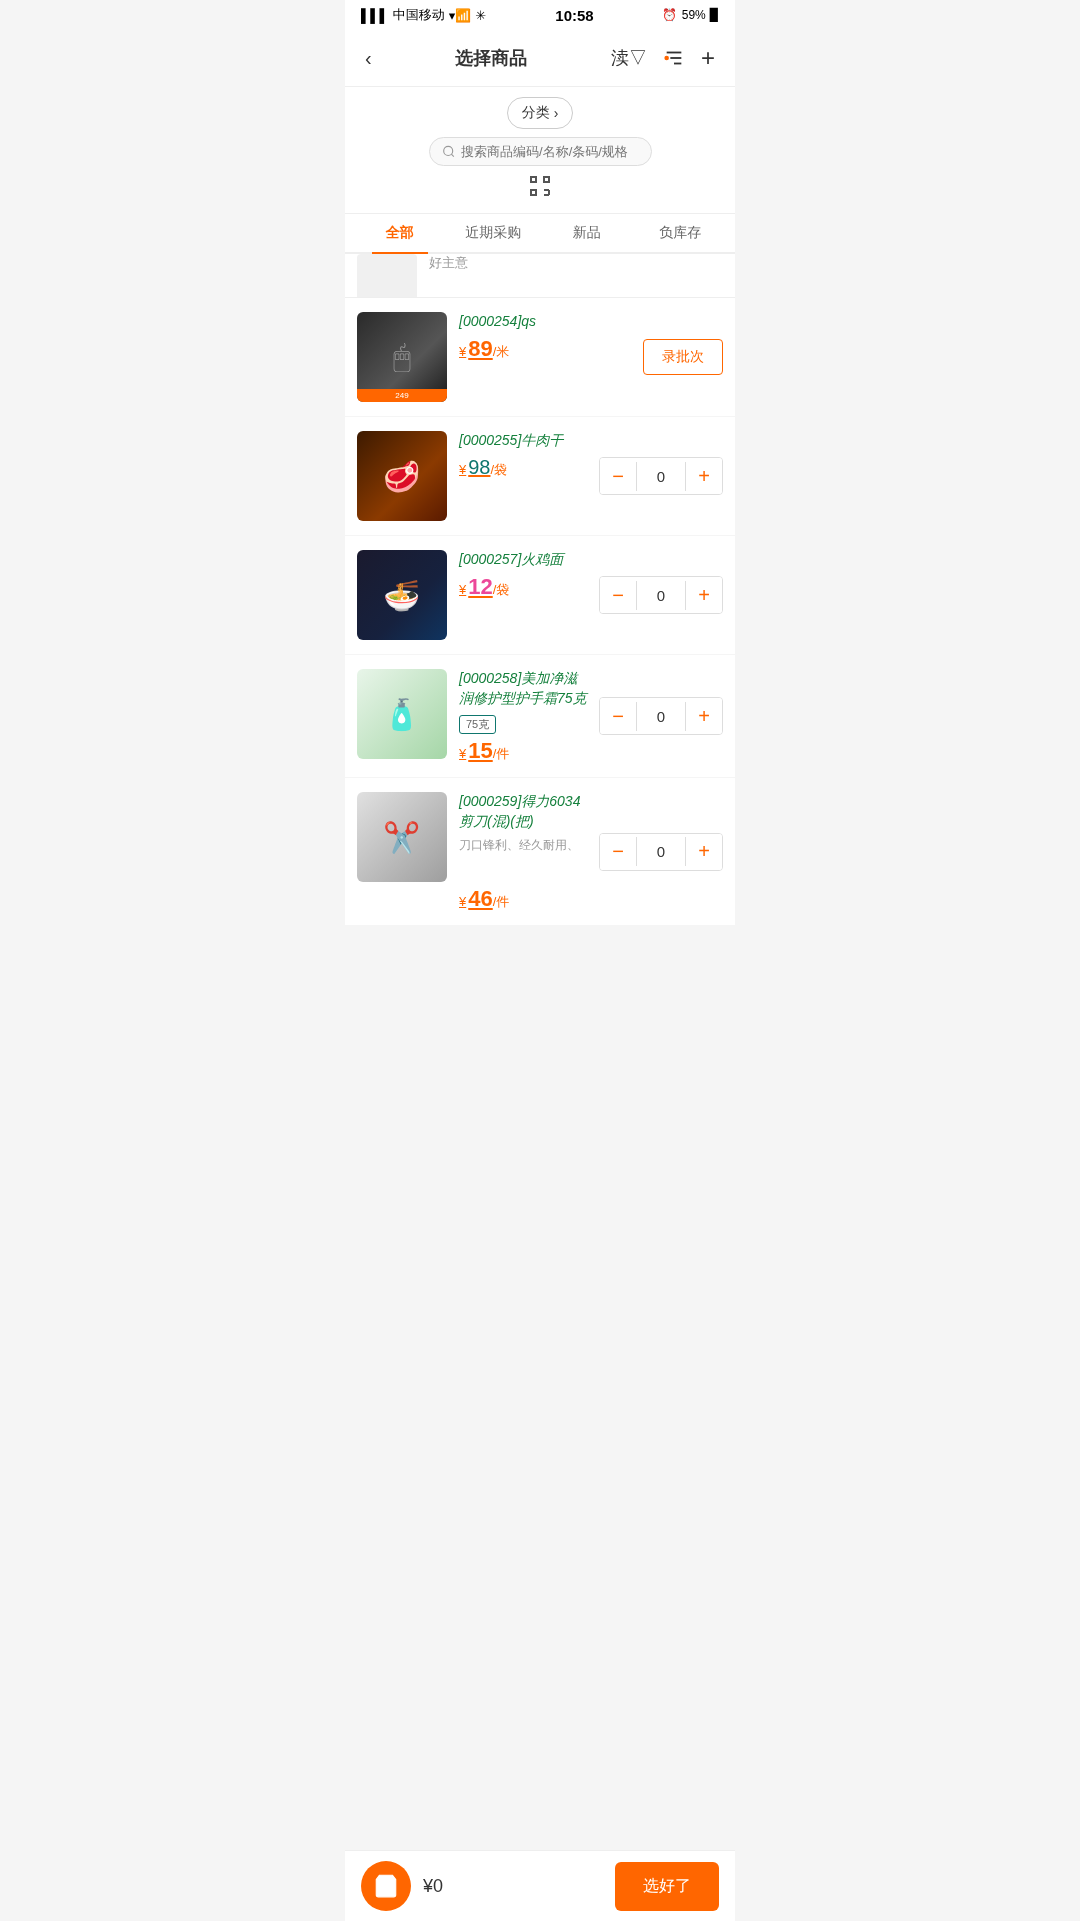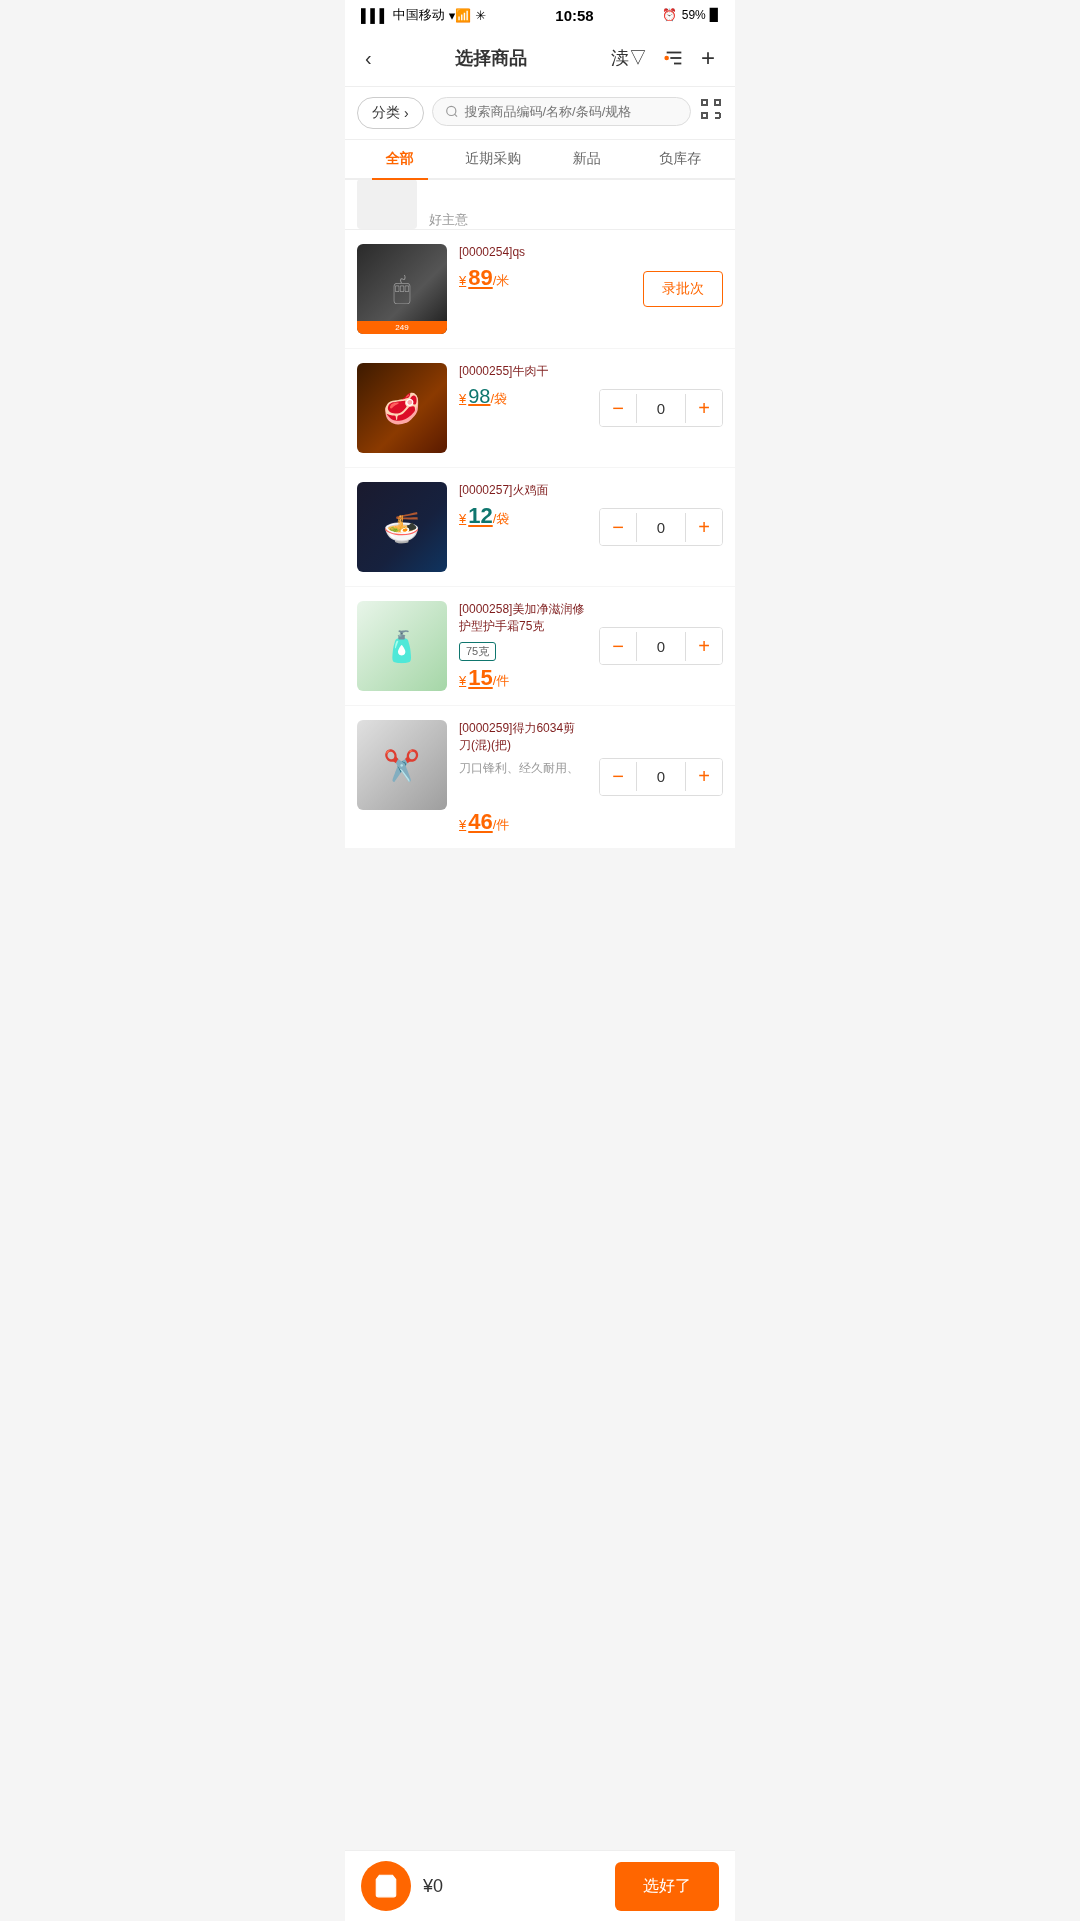--- a/index.html
+++ b/index.html
@@ -49,23 +49,24 @@
       cursor: pointer;
       padding: 4px;
     }
     .header-right { display: flex; gap: 12px; align-items: center; }
 
     
     .filter-bar {
       background: white;
       padding: 10px 12px;
       display: flex;
-      align-items: flex-start;
+      align-items: center;
       gap: 8px;
       border-bottom: 1px solid #eee;
+      flex-direction: column;
     }
     .category-btn {
       border: 1px solid #ccc;
       border-radius: 20px;
       padding: 6px 14px;
       font-size: 14px;
       color: #333;
       background: white;
       white-space: nowrap;
       cursor: pointer;
@@ -154,24 +155,25 @@
       font-size: 11px;
       color: #999;
     }
 
     .product-info {
       flex: 1;
       min-width: 0;
     }
 
     .product-name {
-      font-size: 12px;
-      color: #7f1d1d;
+      font-size: 14px;
+      color: #15803d;
       margin-bottom: 6px;
       line-height: 1.4;
+      font-style: italic;
     }
 
     .product-tag {
       display: inline-block;
       border: 1px solid #0f766e;
       border-radius: 3px;
       padding: 1px 6px;
       font-size: 11px;
       color: #666;
       margin-bottom: 6px;
@@ -229,24 +231,24 @@
       font-size: 20px;
       color: #f60;
       cursor: pointer;
       background: white;
       border: none;
     }
 
     
     .partial-item {
       background: white;
-      height: 50px;
+      height: 44px;
       overflow: hidden;
       display: flex;
-      align-items: flex-end;
+      align-items: flex-start;
       padding: 0 12px;
       gap: 12px;
       border-bottom: 1px solid #eee;
     }
 
     .partial-img {
       width: 60px;
       height: 50px;
       background: #f0f0f0;
       border-radius: 4px;
@@ -417,21 +419,21 @@
       </div>
     </div>
     <div class="product-item">
       <div class="product-img-wrap">
         <div class="product-img" style="background: linear-gradient(135deg, rgb(26, 26, 46) 0%, rgb(22, 33, 62) 60%, rgb(15, 52, 96) 100%); border-radius: 6px; font-size: 30px;">🍜</div>
       </div>
       <div class="product-info">
         <div class="product-name">[0000257]火鸡面</div>
         <div><span style="text-decoration:underline;text-decoration-color:#f60;display:inline-flex;align-items:baseline;gap:2px;">
     <span style="color:#f60;font-size:13px;">¥</span>
-    <span style="color:#0f766e;font-size:22px;font-weight:700;line-height:1;">12</span>
+    <span style="color:#ec4899;font-size:22px;font-weight:700;line-height:1;">12</span>
   </span><span style="color:#f60;font-size:13px;">/袋</span></div>
       </div>
       <div class="product-action">
         <div class="quantity-control">
           <button class="qty-btn">−</button>
           <span class="qty-display">0</span>
           <button class="qty-btn" style="color: rgb(255, 102, 0);">+</button>
         </div>
       </div>
     </div>

